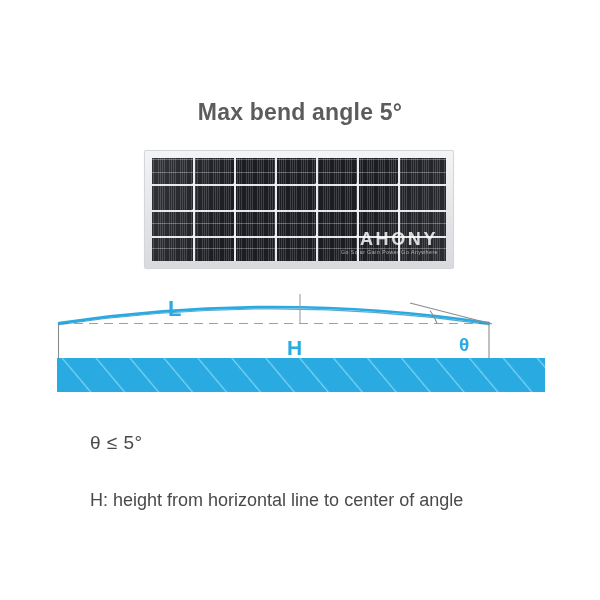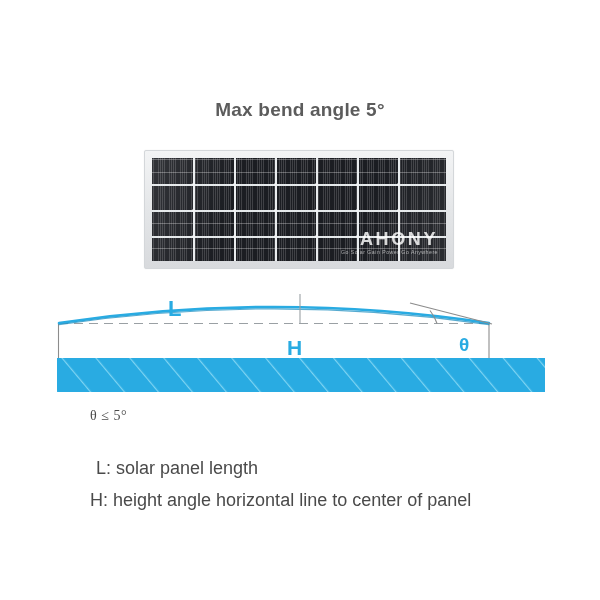--- a/index.html
+++ b/index.html
@@ -19,21 +19,21 @@
   }
 
   
   #title {
     position: absolute;
     left: 0;
     top: 99px;
     width: 600px;
     text-align: center;
     font-family: "Liberation Sans", sans-serif;
-    font-size: 19px;
+    font-size: 23px;
     font-weight: bold;
     letter-spacing: 0.2px;
     color: #5c5c5c;
     white-space: pre;
   }
 
   
   #panel-photo {
     position: absolute;
     left: 141px;
@@ -174,24 +174,23 @@
 
   
   .legend {
     position: absolute;
     font-family: "Liberation Sans", sans-serif;
     color: #4a4a4a;
     white-space: pre;
   }
   #legend-0 {
     left: 90px;
-    top: 408px;
-    font-size: 14px;
+    top: 432px;
+    font-size: 19px;
     letter-spacing: 0.5px;
-    font-family: Liberation Serif, serif;
   }
   #legend-1 {
     left: 96px;
     top: 458px;
     font-size: 18px;
   }
   #legend-2 {
     left: 90px;
     top: 490px;
     font-size: 18px;
@@ -280,16 +279,15 @@
 
       <line x1="300" y1="9" x2="300" y2="38" stroke="#9aa0a4" stroke-width="1.1"></line>
     </svg>
   </div>
 
   <div class="lbl" id="lbl-L">L</div>
   <div class="lbl" id="lbl-H">H</div>
   <div class="lbl" id="lbl-theta">θ</div>
 
   <div class="legend" id="legend-0">θ ≤ 5°</div>
-  <div class="legend" id="legend-1">L: solar panel length</div>
-  <div class="legend" id="legend-2">H: height angle horizontal line to center of panel</div>
+  <div class="legend" id="legend-2">H: height from horizontal line to center of angle</div>
 
 </div>
 
 </body></html>

